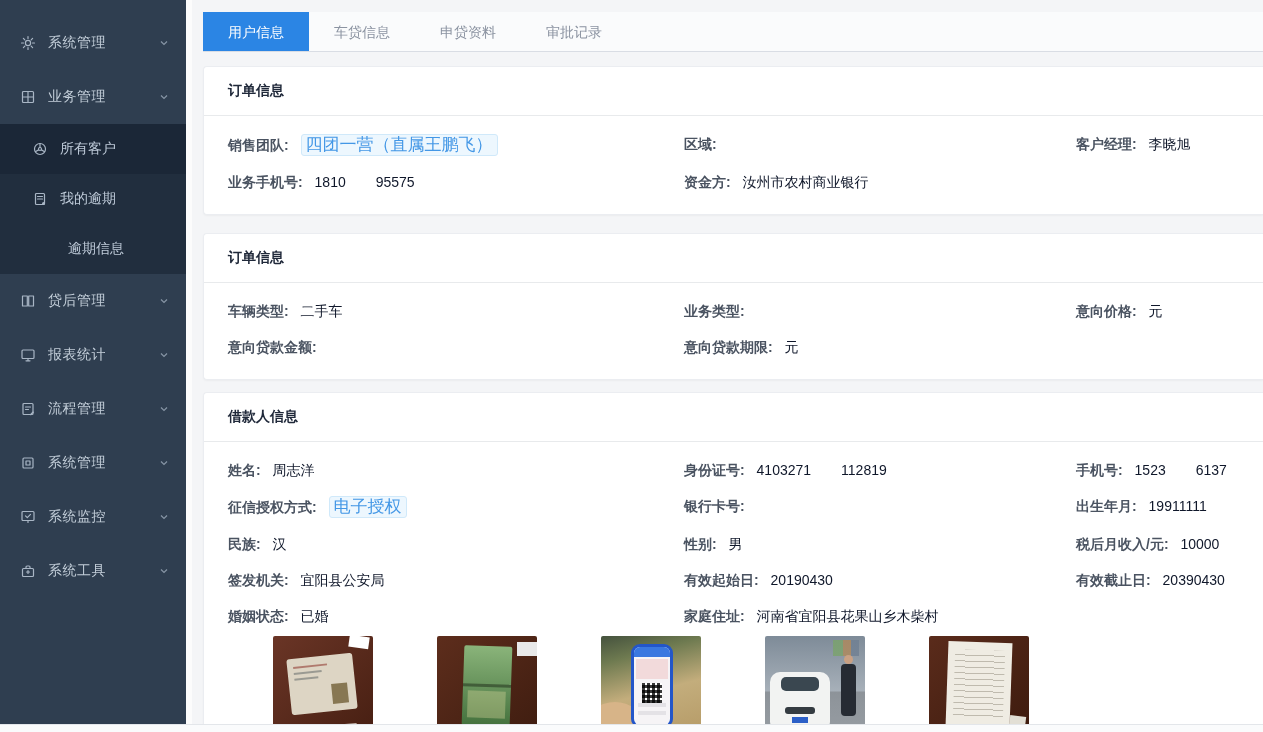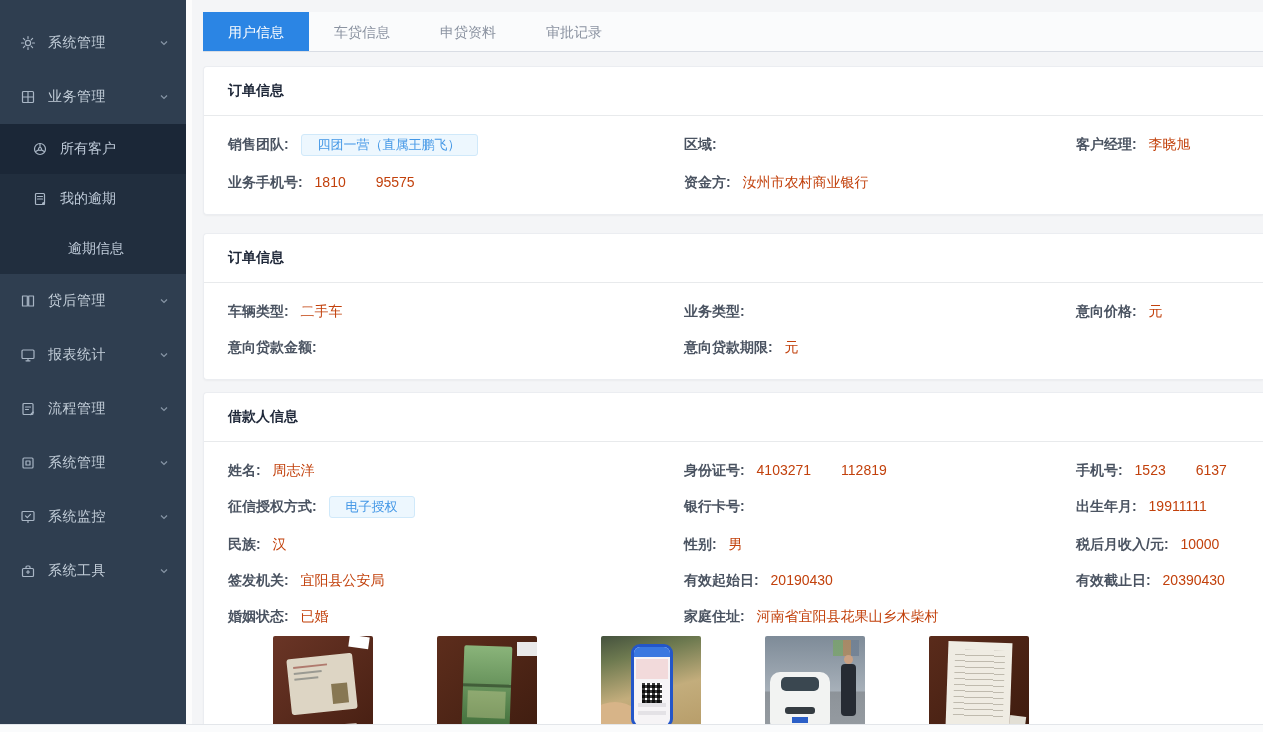--- a/index.html
+++ b/index.html
@@ -32,23 +32,23 @@
 
   .card { margin:14px 0 0 11px; background:#fff; border:1px solid #ebedf1; border-right:none;
           border-radius:4px 0 0 4px; box-shadow:0 1px 2px rgba(0,0,0,.04); }
   .card.c3 { margin-top:12px; }
   .card-h { padding:15px 24px; font-weight:bold; color:#20293a; font-size:14px; border-bottom:1px solid #e8eaec; }
   .card-b { padding:18px 24px 22px 24px; }
   .fgrid { display:grid; grid-template-columns:456px 392px 1fr; row-gap:16px; }
   .fgrid.tight { }
   .field { line-height:20px; white-space:nowrap; }
   .flabel { font-weight:bold; color:#4a5361; margin-right:8px; }
-  .fvalue { color:#c2410c; }
+  .fvalue { color:#0f172a; }
   .tag { display:inline-block; background:#edf7fe; border:1px solid #d0e9fa; color:#4397e6;
-         border-radius:3px; padding:2px 16px; font-size:13px; line-height:16px; }
+         border-radius:3px; padding:2px 4px; font-size:17px; line-height:16px; }
   .redact { display:inline-block; width:30px; height:10px; background:#fff; }
 
   
   .thumbs { display:flex; gap:64px; margin-top:10px; padding-left:45px; }
   .thumbwrap { width:100px; text-align:center; }
   .thumb { width:100px; height:100px; position:relative; overflow:hidden; border-radius:2px; cursor:pointer; }
   .abs { position:absolute; }
 
   .t1 { background:linear-gradient(135deg,#6a3526,#471f12); }
   .t1 .idcard { left:16px; top:20px; width:66px; height:56px; background:#ddd5c4; transform:rotate(-6deg); border-radius:3px; }

